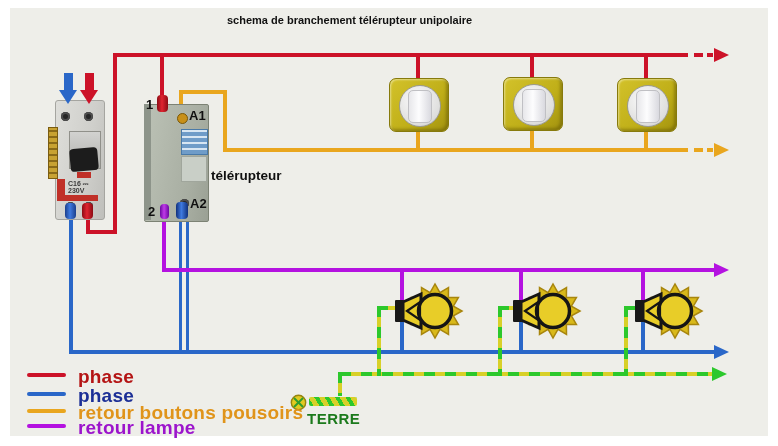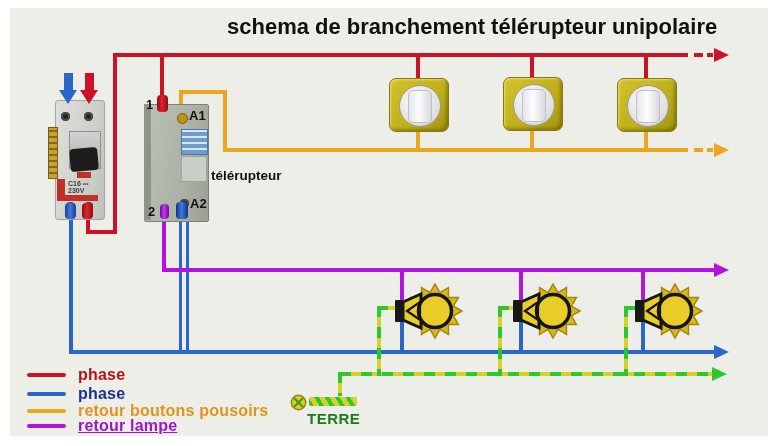--- a/index.html
+++ b/index.html
@@ -13,30 +13,30 @@
   .orange{background:var(--retour-boutons);}
   .purple{background:var(--retour-lampe);}
   .edash-h{background:repeating-linear-gradient(90deg,var(--terre-green) 0 11px,var(--terre-yellow) 11px 21px);}
   .edash-v{background:repeating-linear-gradient(180deg,var(--terre-green) 0 11px,var(--terre-yellow) 11px 21px);}
   .stub{position:absolute;border-radius:4px;}
   .arr-r{position:absolute;width:0;height:0;border-top:7px solid transparent;border-bottom:7px solid transparent;}
   .arr-d{position:absolute;width:0;height:0;border-left:9px solid transparent;border-right:9px solid transparent;}
   .term-dot{position:absolute;width:9px;height:9px;border-radius:50%;background:#262626;box-shadow:inset 0 0 0 2px #4d4d4d;}
   .dev-label{position:absolute;font-weight:bold;color:#101010;font-size:13px;}
   .legend-line{position:absolute;width:39px;height:4px;border-radius:2px;}
-  .legend-text{position:absolute;font-weight:bold;font-size:16px;letter-spacing:.2px;}
+  .legend-text{position:absolute;font-weight:bold;font-size:19px;letter-spacing:.2px;}
   .btn-plate{position:absolute;width:58px;height:52px;border-radius:7px;
              background:linear-gradient(135deg,#d3c22a,#bfae18 60%,#a2920f);
              border:1px solid #877a0c;box-shadow:inset -2px -2px 3px rgba(90,80,0,.45), inset 1px 1px 2px rgba(255,255,240,.5);}
   .btn-circle{position:absolute;left:9px;top:6px;width:40px;height:40px;border-radius:50%;
               background:radial-gradient(circle at 40% 35%,#fbfbfb,#dededd 70%,#c2c2c0);
               border:1px solid #9a9a94;}
   .btn-inner{position:absolute;left:8px;top:4px;width:22px;height:31px;border-radius:5px;
              background:linear-gradient(90deg,#e7e7ea,#fdfdfe 45%,#d9d9df);border:1px solid #c0c0c4;}
-  .title{position:absolute;font-weight:bold;font-size:22px;color:var(--title-text);white-space:nowrap;}
+  .title{position:absolute;font-weight:bold;font-size:11px;color:var(--title-text);white-space:nowrap;}
 </style>
 </head>
 <body>
 
 <div id="stage">
   <div id="panel"></div>
 
   <div class="title" style="left:227px;top:14px;">schema de branchement télérupteur unipolaire</div>
 
   <div class="wire red" style="left:115px;top:53px;width:573px;height:4px;"></div>
@@ -173,15 +173,15 @@
   <div class="abs" style="left:307px;top:410px;font-weight:bold;font-size:15px;color:var(--terre-text);letter-spacing:.5px;">TERRE</div>
 
   <div>
     <div class="legend-line" style="left:27px;top:373px;background:var(--phase);"></div>
     <div class="legend-text" style="left:78px;top:366px;color:var(--phase-text);">phase</div>
     <div class="legend-line" style="left:27px;top:392px;background:var(--neutre);"></div>
     <div class="legend-text" style="left:78px;top:385px;color:var(--neutre-text);">phase</div>
     <div class="legend-line" style="left:27px;top:409px;background:var(--retour-boutons);"></div>
     <div class="legend-text" style="left:78px;top:402px;color:var(--retour-boutons-text);">retour boutons pousoirs</div>
     <div class="legend-line" style="left:27px;top:424px;background:var(--retour-lampe);"></div>
-    <div class="legend-text" style="left:78px;top:417px;color:var(--retour-lampe-text);text-decoration:underline;">retour lampe</div>
+    <div class="legend-text" style="left:78px;top:417px;color:var(--retour-lampe-text);">retour lampe</div>
   </div>
 </div>
 
 </body></html>

